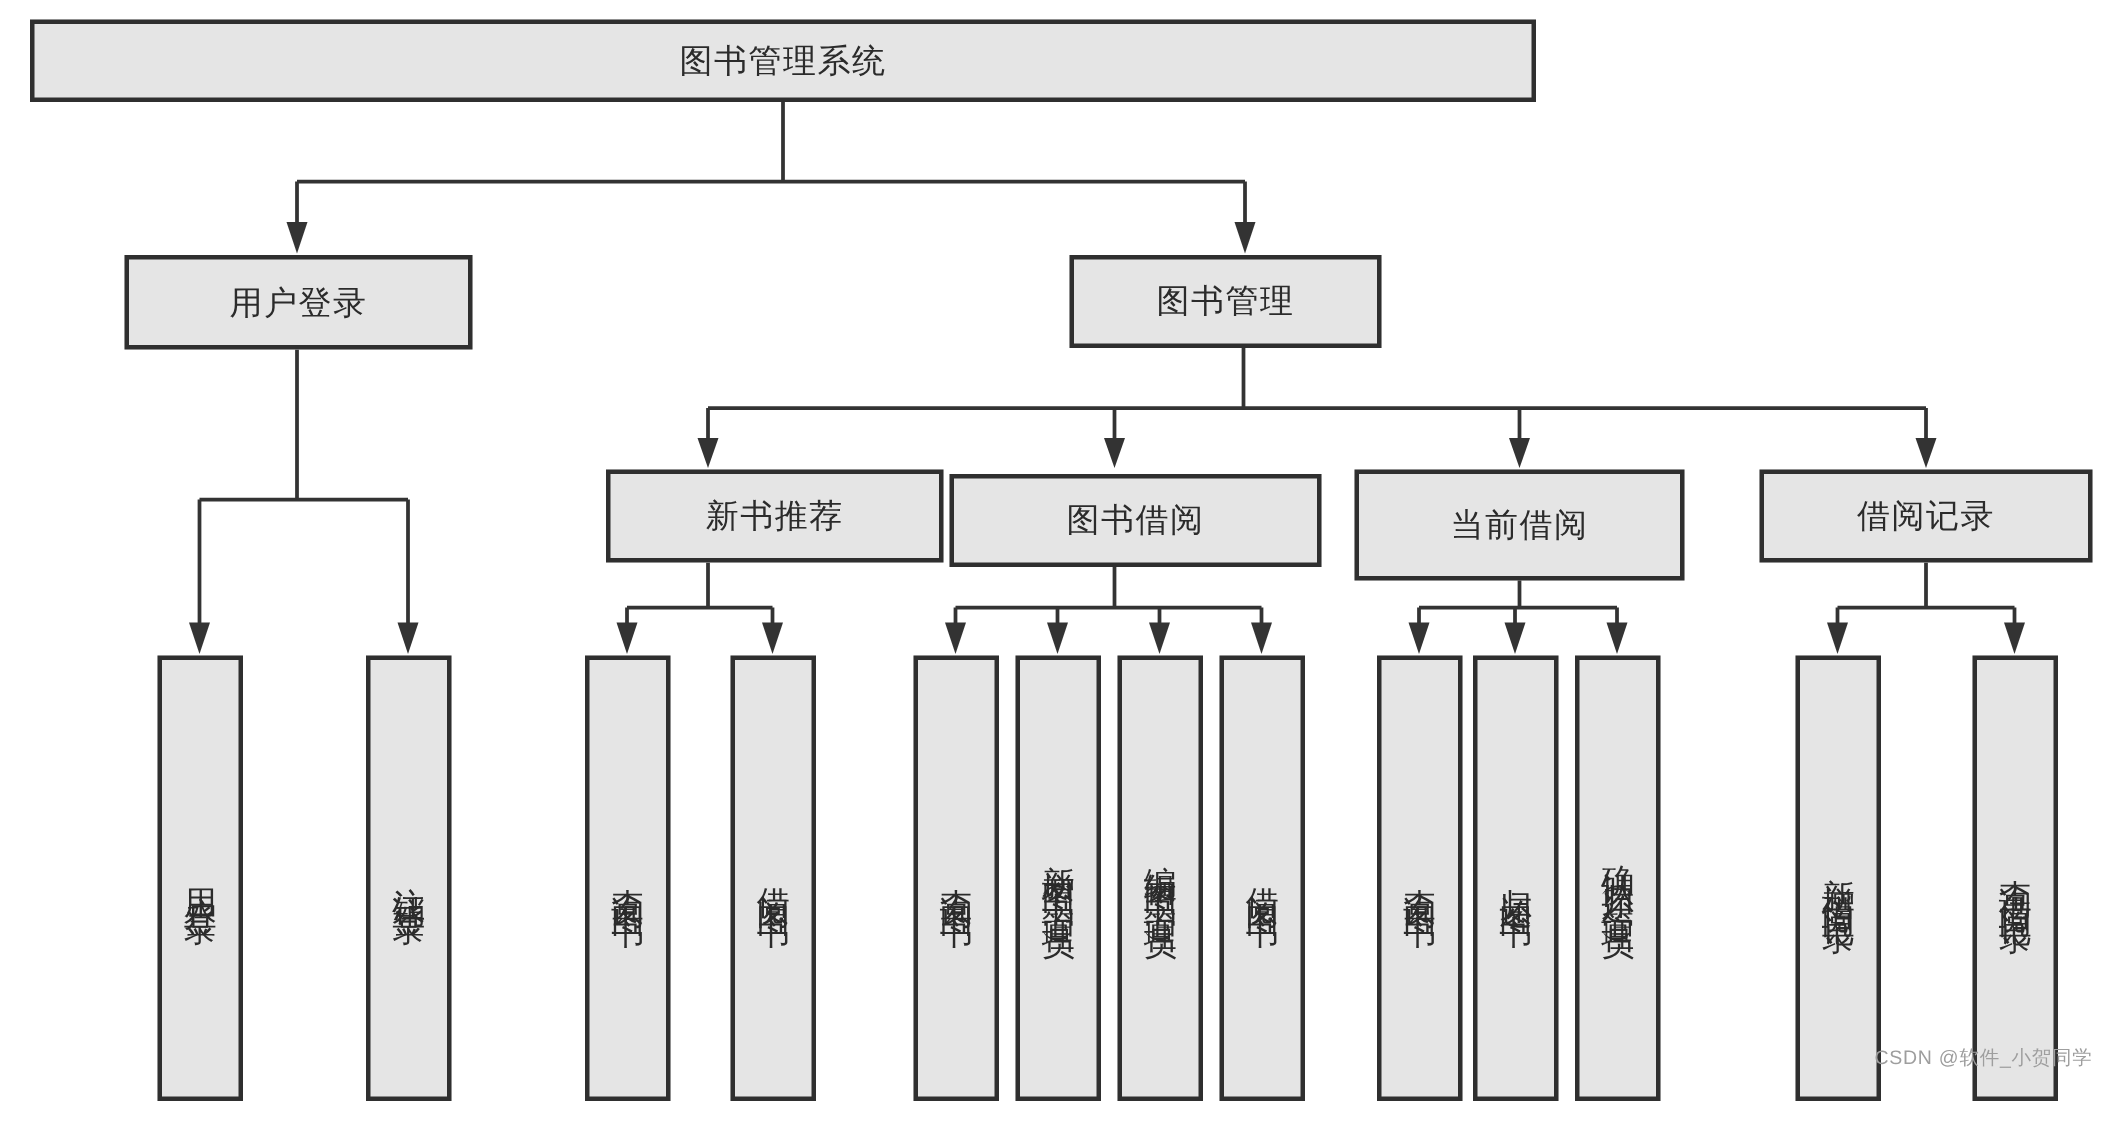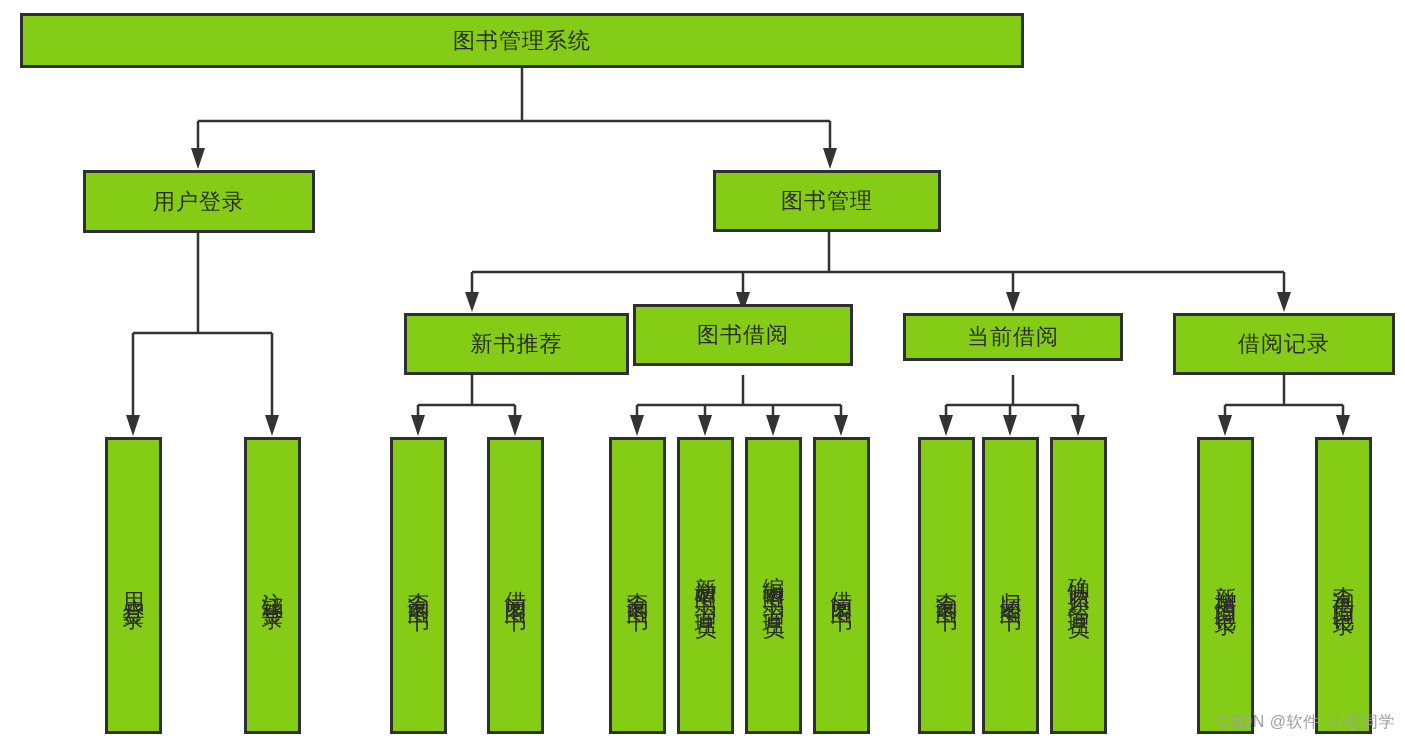--- a/index.html
+++ b/index.html
@@ -16,41 +16,41 @@
     position:relative;
     width:1405px;height:747px;
     background:var(--bg-color,#fff);
     overflow:hidden;
   }
   .wires{position:absolute;left:0;top:0;width:1405px;height:747px;z-index:1;}
   .c-line{stroke:var(--line-color,#333);stroke-width:2.5;fill:none;}
   .c-arrow{fill:var(--line-color,#333);stroke:none;}
   .node{
     position:absolute;
-    background:#84cc16;
+    background:#e5e5e5;
     border:3px solid var(--box-border,#2f2f2f);
     color:var(--text-color,#2b2b2b);
     display:flex;align-items:center;justify-content:center;
     z-index:2;
     font-size:22px;
     letter-spacing:1px;
     text-align:center;
   }
   .leaf{
     writing-mode:vertical-rl;
     text-orientation:mixed;
     letter-spacing:6px;
     line-height:1;
     font-size:22px;
   }
   .watermark{
     position:absolute;
     z-index:3;
-    right:10px;top:712px;
-    font-size:16px;
+    right:10px;top:696px;
+    font-size:13px;
     color:var(--watermark-color,#9e9e9e);
     letter-spacing:0.5px;
     white-space:nowrap;
   }
 </style>
 </head>
 <body>
 
 <div class="stage">
 
@@ -100,25 +100,25 @@
     <g>
       <path class="c-line" d="M1284,375 V405 M1225,405 H1343 M1225,405 V417 M1343,405 V417"></path>
       <polygon class="c-arrow" points="1218,415 1232,415 1225,436"></polygon>
       <polygon class="c-arrow" points="1336,415 1350,415 1343,436"></polygon>
     </g>
   </svg>
 
   <div class="node" style="left:20px;top:13px;width:1004px;height:55px;">图书管理系统</div>
 
   <div class="node" style="left:83px;top:170px;width:232px;height:63px;">用户登录</div>
-  <div class="node" style="left:713px;top:170px;width:228px;height:62px;">图书管理</div>
+  <div class="node" style="left:713px;top:170px;width:208px;height:62px;">图书管理</div>
 
   <div class="node" style="left:360px;top:313px;width:225px;height:62px;margin-left:44px;">新书推荐</div>
-  <div class="node" style="left:633px;top:304px;width:220px;height:62px;">图书借阅</div>
-  <div class="node" style="left:903px;top:313px;width:220px;height:48px;">当前借阅</div>
+  <div class="node" style="left:633px;top:316px;width:248px;height:62px;">图书借阅</div>
+  <div class="node" style="left:903px;top:313px;width:220px;height:74px;">当前借阅</div>
   <div class="node" style="left:1173px;top:313px;width:222px;height:62px;text-align:center;">借阅记录</div>
 
   <div class="node leaf" style="left:105px;top:437px;width:57px;height:297px;">用户登录</div>
   <div class="node leaf" style="left:244px;top:437px;width:57px;height:297px;">注销登录</div>
 
   <div class="node leaf" style="left:390px;top:437px;width:57px;height:297px;">查询图书</div>
   <div class="node leaf" style="left:487px;top:437px;width:57px;height:297px;">借阅图书</div>
 
   <div class="node leaf" style="left:609px;top:437px;width:57px;height:297px;">查询图书</div>
   <div class="node leaf" style="left:677px;top:437px;width:57px;height:297px;">新增图书（管理员）</div>

